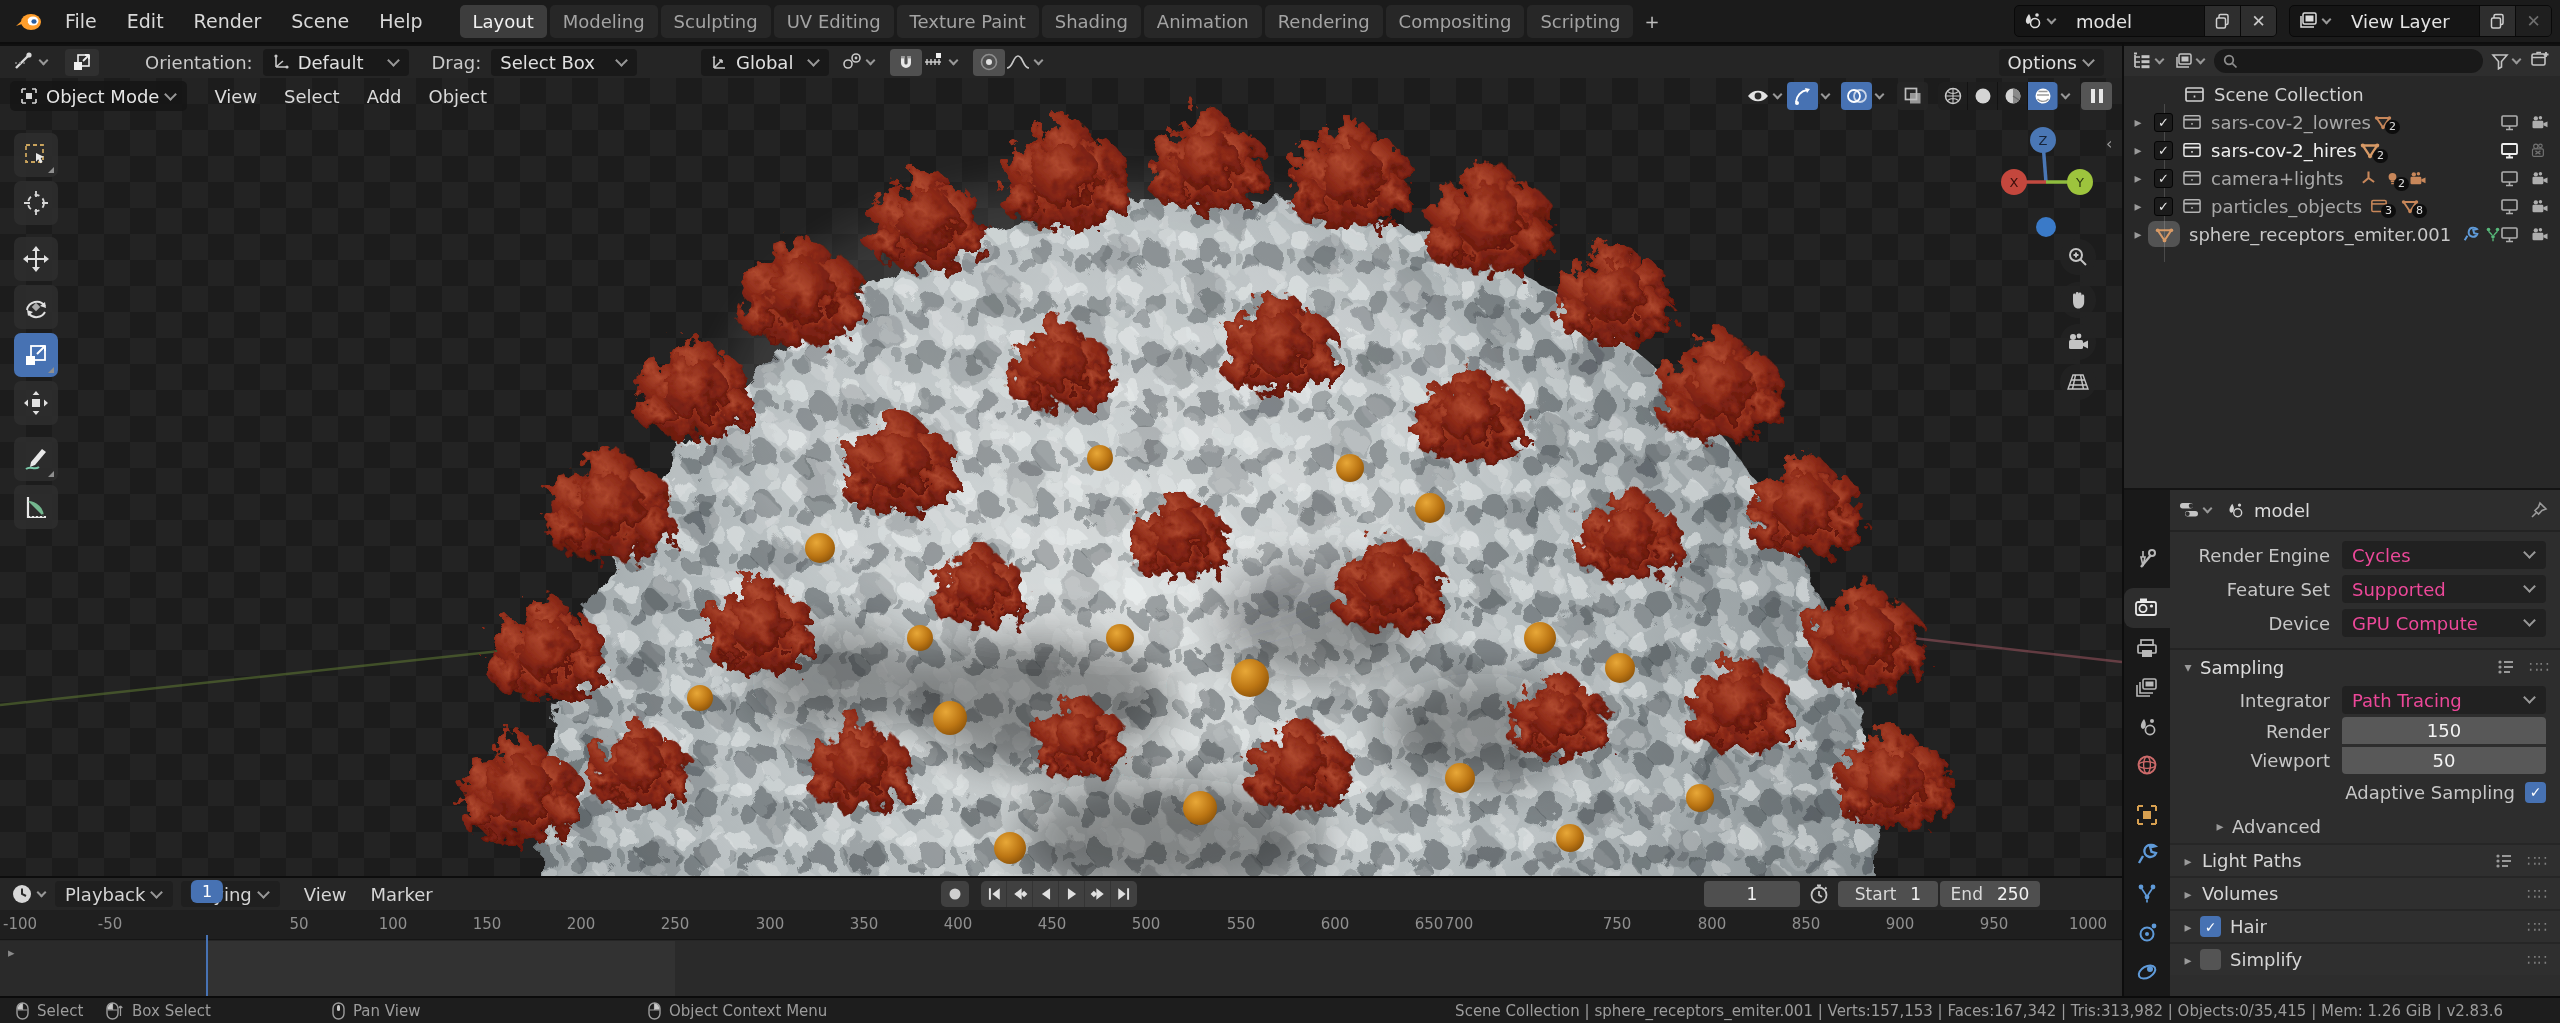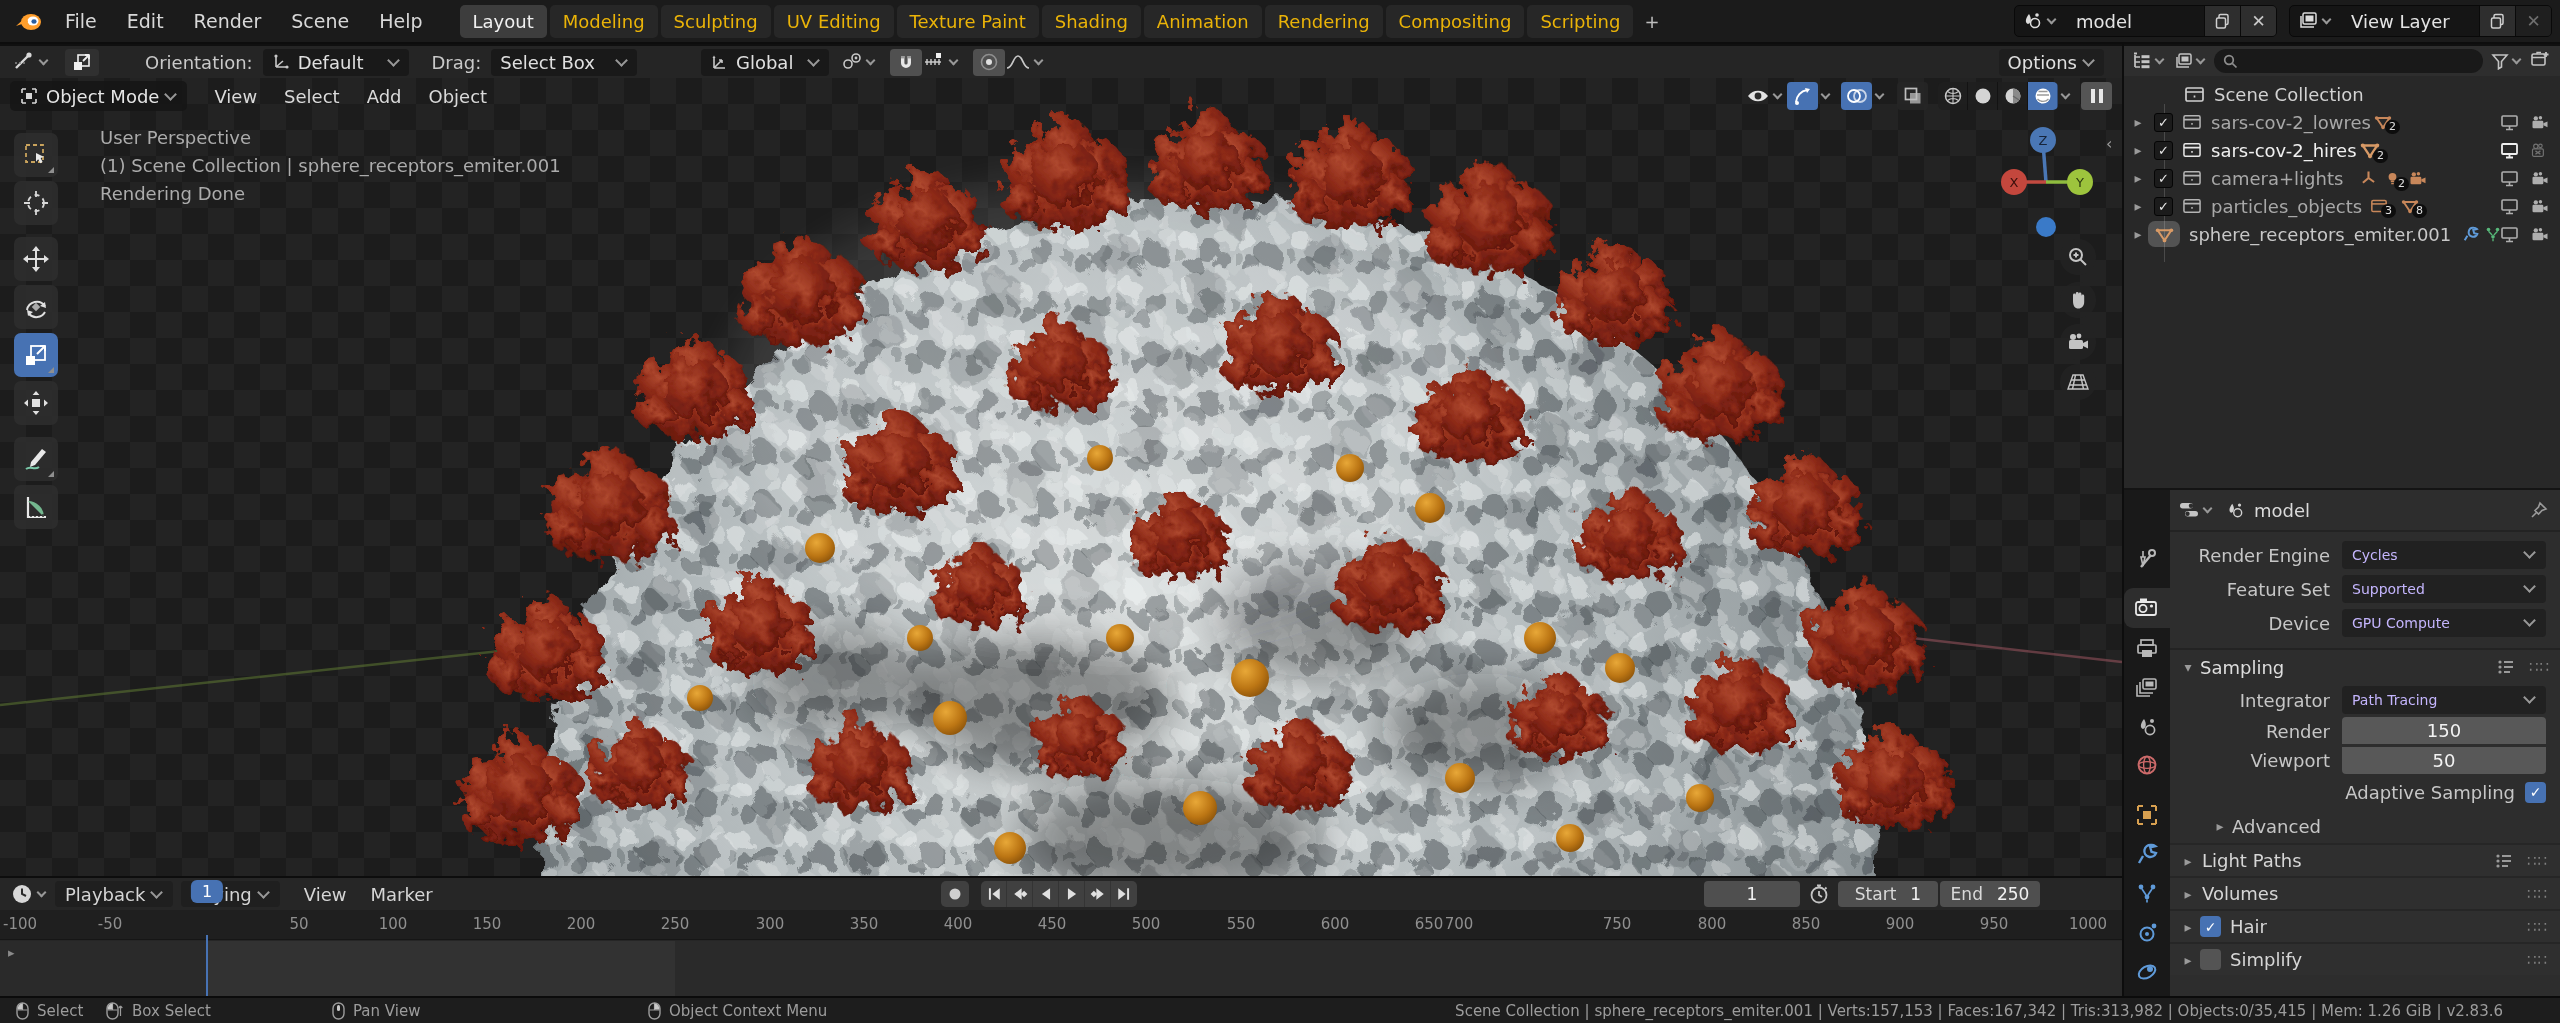--- a/index.html
+++ b/index.html
@@ -9,21 +9,21 @@
   .flex{display:flex;align-items:center;}
   .cv{width:9px;height:9px;border-right:2px solid #989898;border-bottom:2px solid #989898;transform:rotate(45deg);display:inline-block;margin:-4px 2px 0 7px;flex:none;}
   .cv.s{width:7px;height:7px;margin-left:4px;}
   .dots{color:#7f7f7f;font-size:15px;letter-spacing:1px;}
   .disc{color:#9a9a9a;font-size:14px;width:16px;text-align:center;flex:none;}
 
   
   #topbar{left:0;top:0;width:2560px;height:44px;background:#1b1b1b;border-bottom:2px solid #0d0d0d;display:flex;align-items:center;z-index:30;}
   .menu-item{color:#d8d8d8;font-size:19px;padding:0 15px;}
   #tabs{display:flex;gap:3px;margin-left:22px;align-items:center;}
-  .tab{padding:6px 13px;border-radius:5px;background:#272727;color:#eab308;font-size:18px;white-space:nowrap;}
+  .tab{padding:6px 13px;border-radius:5px;background:#272727;color:#a3a3a3;font-size:18px;white-space:nowrap;}
   .tab.active{background:#3d3d3d;color:#f0f0f0;}
   .tab.plus{background:transparent;color:#bdbdbd;padding:6px 8px;}
   .selector{display:flex;align-items:center;background:#151515;border:1px solid #090909;border-radius:5px;height:32px;overflow:hidden;}
   .selector .icon-part{padding:0 7px;display:flex;align-items:center;height:100%;}
   .selector .name{padding:0 12px;font-size:18px;color:#e4e4e4;min-width:140px;}
   .sq-btn{width:36px;height:32px;background:#2e2e2e;display:flex;align-items:center;justify-content:center;border-left:1px solid #0a0a0a;}
   .sq-btn.dim{color:#6e6e6e;background:#1f1f1f;}
   .x-glyph{font-size:17px;color:#c9c9c9;}
 
   
@@ -64,21 +64,21 @@
   .badge{position:relative;display:inline-flex;margin-right:7px;}
   .cnt{position:absolute;right:-8px;bottom:-4px;background:#0d0d0d;color:#e0e0e0;border-radius:8px;font-size:11px;padding:0 4px;line-height:14px;}
   #properties{left:2124px;top:488px;width:436px;height:508px;background:#2d2d2d;border-top:2px solid #141414;overflow:hidden;}
   #prop-tabs{position:absolute;left:0;top:0;width:46px;height:508px;background:#191919;}
   .ptab{position:absolute;left:0;width:46px;height:40px;display:flex;align-items:center;justify-content:center;}
   .ptab.active{background:#2d2d2d;border-radius:9px 0 0 9px;}
   #prop-content{position:absolute;left:46px;top:0;width:390px;height:508px;}
   #prop-bread{height:42px;display:flex;align-items:center;border-bottom:2px solid #232323;position:relative;}
   .prop-row{height:34px;display:flex;align-items:center;}
   .prop-label{width:172px;text-align:right;color:#c6c6c6;font-size:18px;padding-right:12px;flex:none;}
-  .prop-field{flex:1;margin-right:14px;height:28px;background:#212121;border-radius:4px;display:flex;align-items:center;padding:0 10px;font-size:14px;color:#c4b5fd;position:relative;}
+  .prop-field{flex:1;margin-right:14px;height:28px;background:#212121;border-radius:4px;display:flex;align-items:center;padding:0 10px;font-size:18px;color:#ec4899;position:relative;}
   .prop-field .cv{position:absolute;right:10px;top:11px;}
   .numf{flex:1;margin-right:14px;height:27px;background:#585858;border-radius:4px;display:flex;align-items:center;justify-content:center;font-size:18px;color:#f2f2f2;}
   .cb{width:21px;height:21px;border-radius:4px;display:flex;align-items:center;justify-content:center;font-size:14px;color:#fff;flex:none;}
   .cb.on{background:#4772b3;}
   .cb.off{background:#545454;}
   .sec{height:33px;background:#2f2f2f;border-top:2px solid #262626;display:flex;align-items:center;padding:0 10px;color:#d6d6d6;font-size:18px;}
   .phead{height:34px;display:flex;align-items:center;padding:0 10px;color:#dedede;font-size:18px;}
 
   
   #timeline{left:0;top:876px;width:2122px;height:120px;background:#262626;border-top:2px solid #0d0d0d;}
@@ -459,25 +459,20 @@
         <i class="cv s"></i>
       <span class="tgl" style="background:#555;margin-left:10px">
         <span style="display:inline-flex;gap:4px">
             <span style="width:4px;height:14px;background:#e8e8e8"></span>
             <span style="width:4px;height:14px;background:#e8e8e8"></span>
           </span>
       </span>
     </div>
   </div>
 
-  <div id="vp-text">
-    <div>User Perspective</div>
-    <div>(1) Scene Collection | sphere_receptors_emiter.001</div>
-    <div>Rendering Done</div>
-  </div>
 
   <div class="tool-btn sub" style="top:55px">
     <svg width="28" height="28" viewBox="0 0 28 28">
         <rect x="4" y="4" width="17" height="17" fill="none" stroke="#c9a35c" stroke-width="1.8" stroke-dasharray="4 3"></rect>
         <path d="M14 12 l8 4 -3.4 1 2 4 -2.4 1.2 -2-4 -2.2 2.6 Z" fill="#e8e8e8"></path>
       </svg>
   </div>
   <div class="tool-btn" style="top:103px">
     <svg width="28" height="28" viewBox="0 0 28 28">
         <circle cx="14" cy="14" r="8" fill="none" stroke="#d8d8d8" stroke-width="1.8" stroke-dasharray="5 4"></circle>

